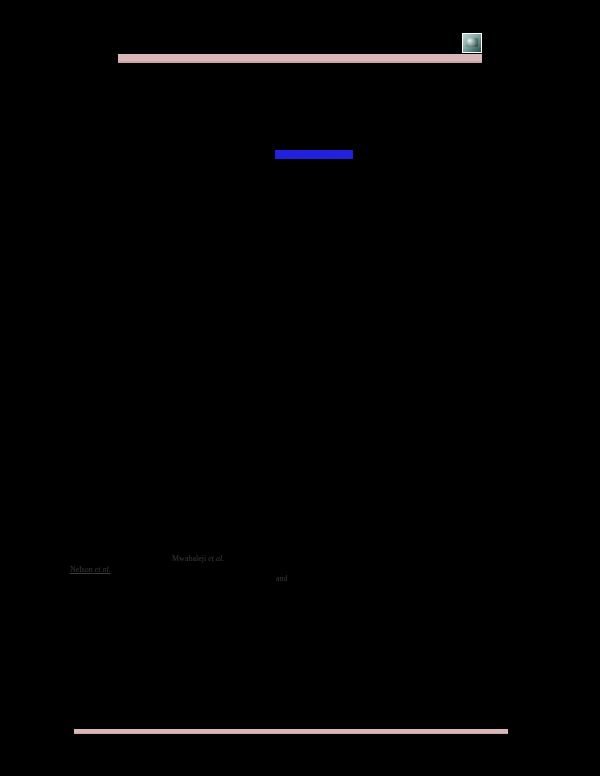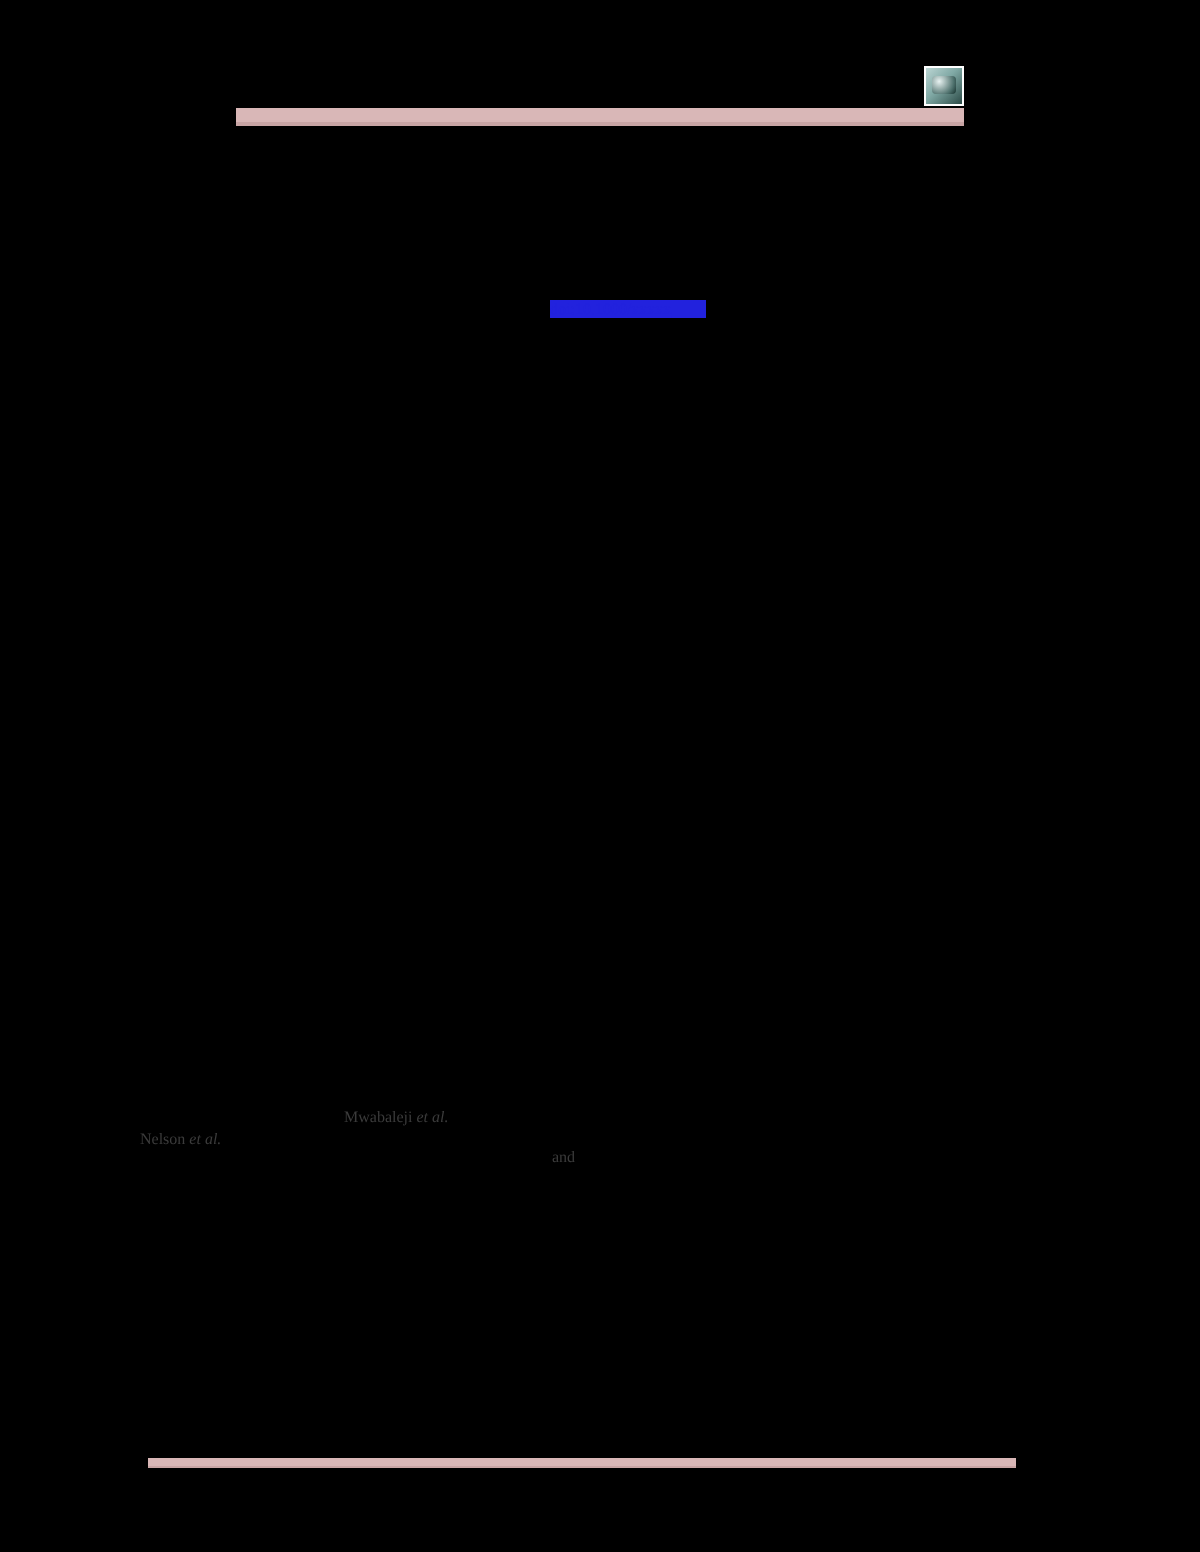--- a/index.html
+++ b/index.html
@@ -90,21 +90,21 @@
     position: absolute;
     font-family: "Liberation Serif", serif;
     font-size: 8px;
     color: #3b3b3b;
     white-space: nowrap;
   }
   .cite em { font-style: italic; text-align: right; }
 
   .cite-1 { left: 172px; top: 554px; }
   .cite-2 { left: 276px; top: 574px; }
-  .cite-3 { left: 70px;  top: 565px; }
+  .cite-3 { left: 70px;  top: 565px; text-decoration: underline; }
 
   
   .footer-rule {
     position: absolute;
     left: 74px;
     top: 729px;
     width: 434px;
     height: 4px;
     background: #d9b7b7;
   }

